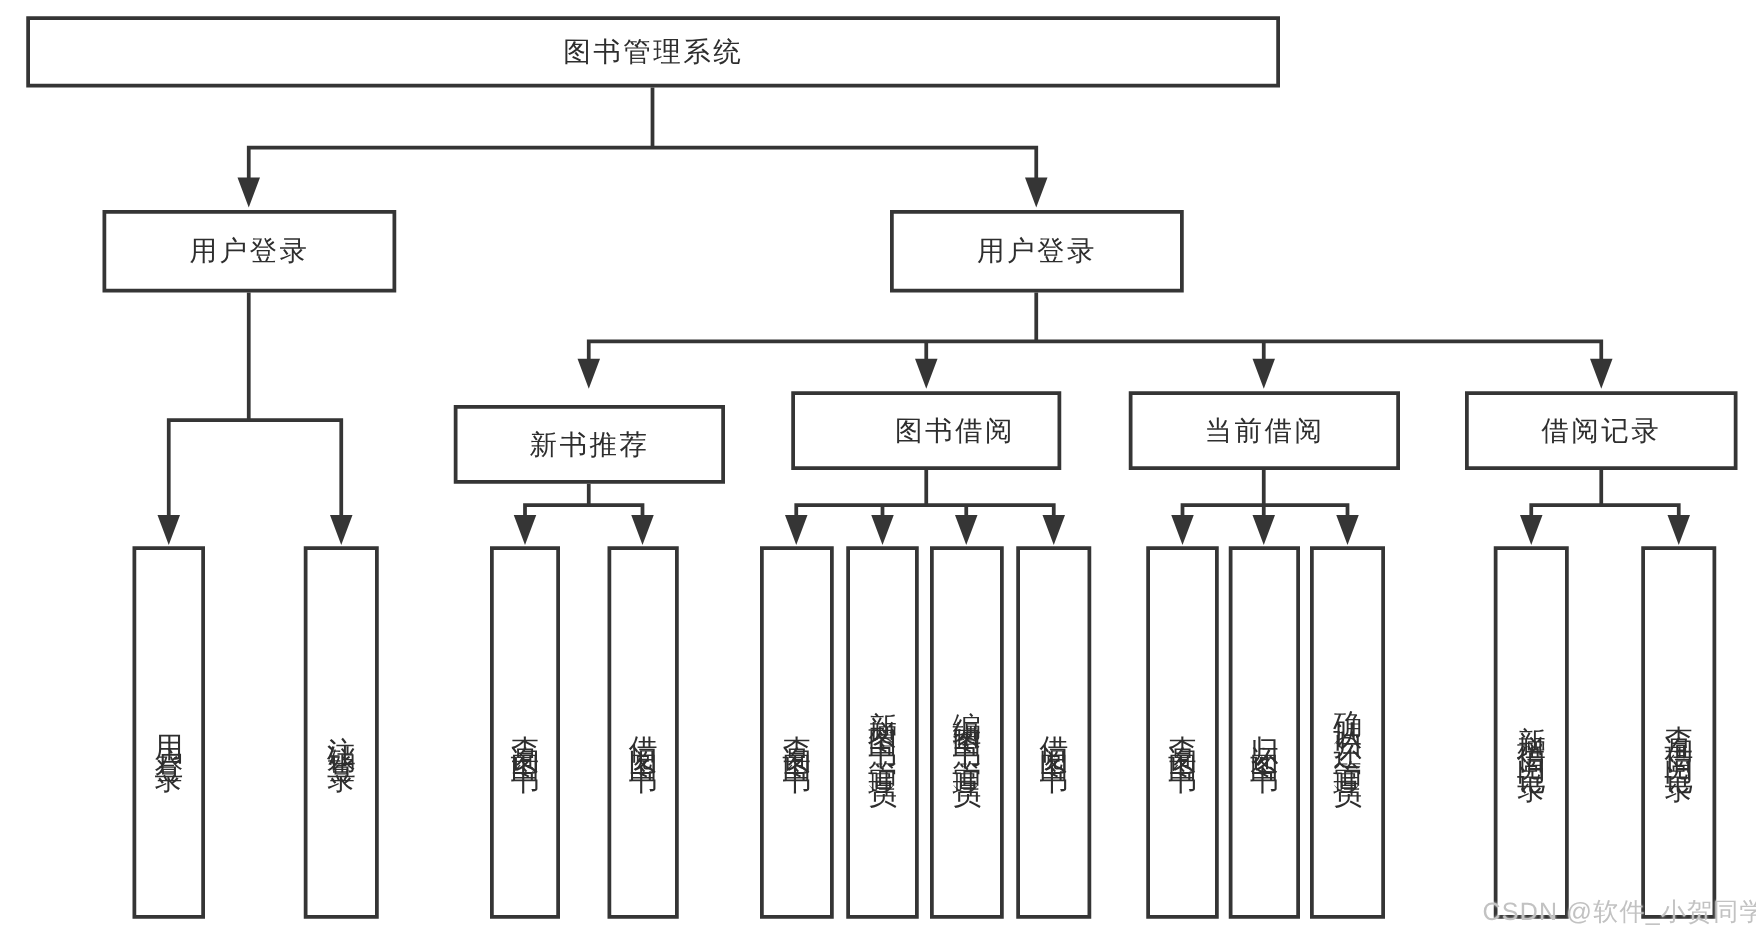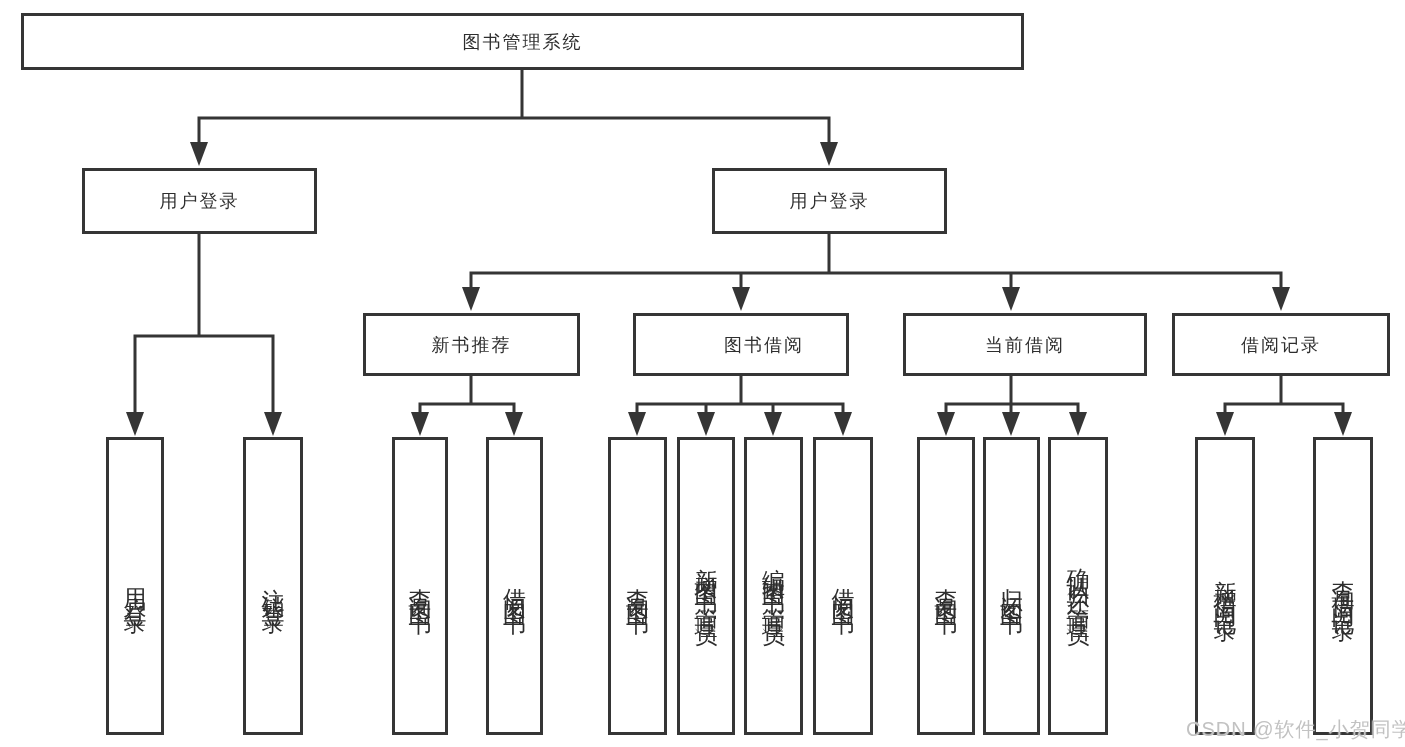--- a/index.html
+++ b/index.html
@@ -23,21 +23,21 @@
   .node {
     position: absolute;
     background: #ffffff;
     border: 3px solid #353535;
     display: flex;
     align-items: center;
     justify-content: center;
     color: #2e2e2e;
   }
   .node.h span {
-    font-size: 18px;
+    font-size: 22px;
     letter-spacing: 2px;
     white-space: nowrap;
   }
   .node.v span {
     writing-mode: vertical-rl;
     text-orientation: mixed;
     font-size: 23px;
     letter-spacing: 8px;
     line-height: 1;
   }
@@ -105,27 +105,27 @@
     <span>图书管理系统</span>
   </div>
 
   <div class="node h" style="left:82px; top:168px; width:235px; height:66px;">
     <span>用户登录</span>
   </div>
   <div class="node h" style="left:712px; top:168px; width:235px; height:66px;">
     <span>用户登录</span>
   </div>
 
-  <div class="node h" style="left:363px; top:313px; width:217px; height:63px;">
+  <div class="node h" style="left:363px; top:324px; width:217px; height:63px;">
     <span>新书推荐</span>
   </div>
   <div class="node h" style="left:633px; top:313px; width:216px; height:63px;padding-left:46px;">
     <span>图书借阅</span>
   </div>
-  <div class="node h" style="left:903px; top:313px; width:244px; height:63px;">
+  <div class="node h" style="left:903px; top:313px; width:217px; height:63px;">
     <span>当前借阅</span>
   </div>
   <div class="node h" style="left:1172px; top:313px; width:218px; height:63px;">
     <span>借阅记录</span>
   </div>
 
   <div class="node v" style="left:106px; top:437px; width:58px; height:298px;">
     <span>用户登录</span>
   </div>
   <div class="node v" style="left:243px; top:437px; width:60px; height:298px;">

